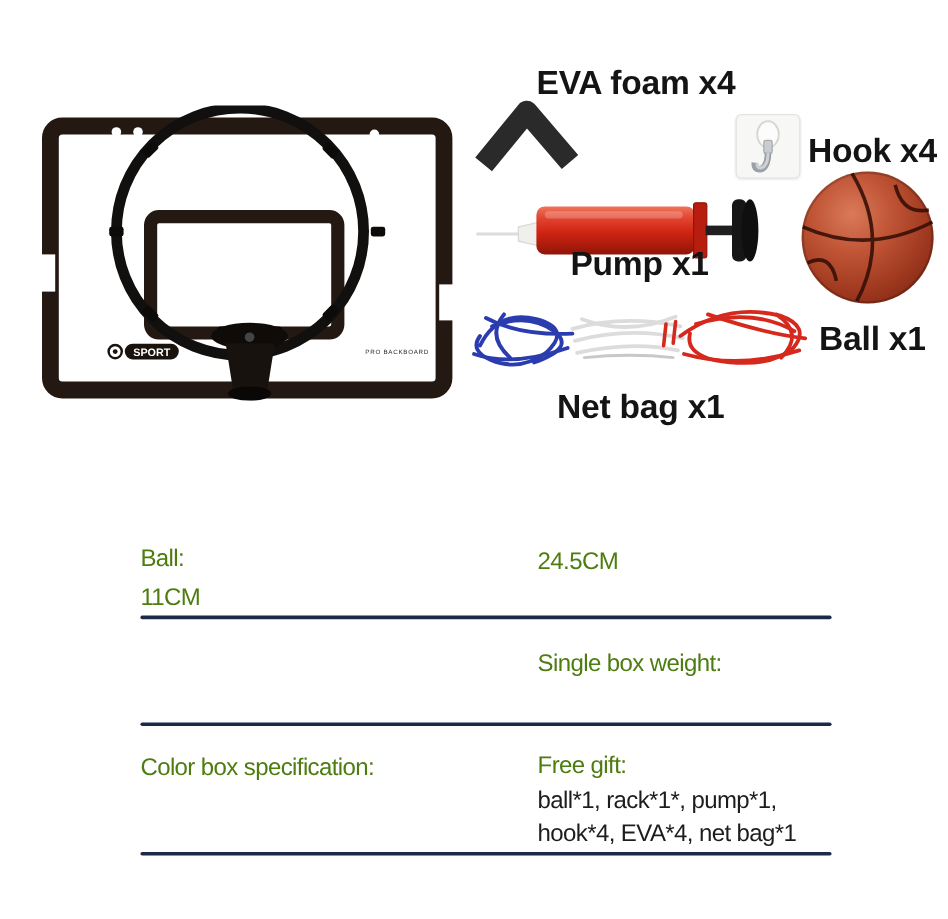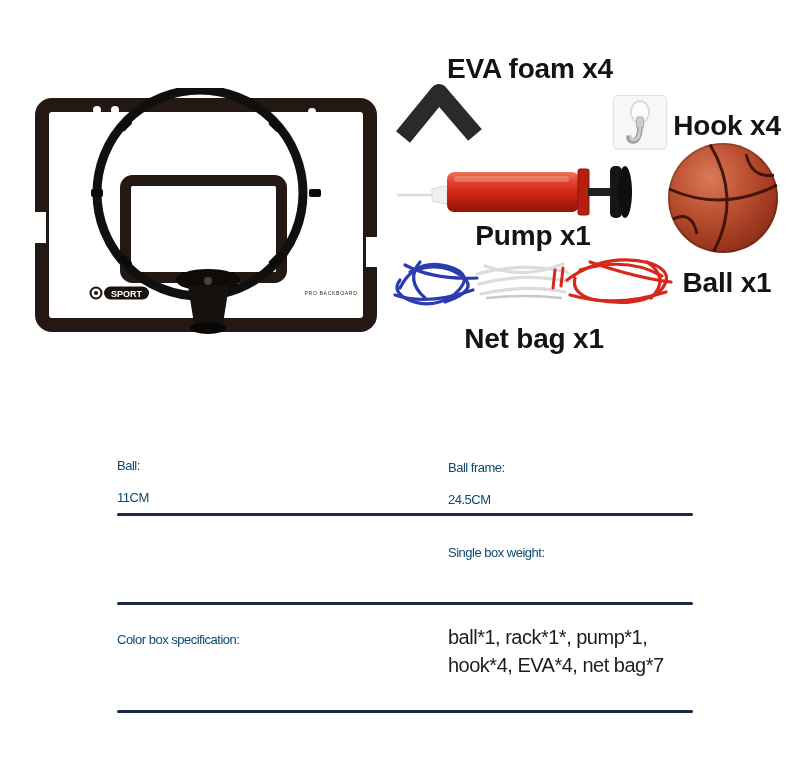--- a/index.html
+++ b/index.html
@@ -16,21 +16,21 @@
   }
   
   .hook-box{
     position:absolute;left:613px;top:95px;width:52px;height:52px;
     background:#f7f7f5;border:1px solid #e3e3e0;border-radius:5px;
     box-shadow:0 1px 2px rgba(0,0,0,0.08);
   }
   
   .spec-cell{position:absolute;white-space:nowrap;}
   .spec-label,.spec-value{
-    font-size:13px;line-height:32px;color:#0c4a6e;letter-spacing:-0.5px;
+    font-size:20px;line-height:32px;color:#4d7c0f;letter-spacing:-0.5px;
   }
   .gift-line{font-size:20px;line-height:28px;color:#1d1d1d;letter-spacing:-0.5px;}
   .spec-divider{
     position:absolute;left:117px;width:576px;height:3px;
     background:#1c2a45;border-radius:2px;
   }
 </style>
 </head>
 <body>
 
@@ -110,21 +110,21 @@
       <line x1="3" y1="31" x2="48" y2="31" stroke="#dcdcdc" stroke-width="2.5"></line>
       <polygon points="38,25 56,21 56,41 38,37" fill="#f1efec" stroke="#d8d8d8" stroke-width="1"></polygon>
       <rect x="53" y="8" width="132" height="40" rx="7" fill="url(#pumpGrad)"></rect>
       <rect x="60" y="12" width="115" height="6" rx="3" fill="rgba(255,255,255,0.22)"></rect>
       <rect x="184" y="5" width="11" height="46" rx="2" fill="#b71e0f" stroke="#8f1508" stroke-width="1"></rect>
       <rect x="194" y="24" width="24" height="8" fill="#1f1f1f"></rect>
       <rect x="216" y="2" width="12" height="52" rx="5" fill="#161616"></rect>
       <ellipse cx="231" cy="28" rx="7" ry="26" fill="#0f0f0f"></ellipse>
     </svg>
   </div>
-  <div class="item-label" style="left:533px;top:220px;text-align:right;">Pump x1</div>
+  <div class="item-label" style="left:533px;top:204px;text-align:right;">Pump x1</div>
 
   <div class="abs" style="left:666px;top:141px;width:114px;height:114px;">
     <svg width="114" height="114" viewBox="0 0 114 114">
       <defs>
         <radialGradient id="ballGrad" cx="0.38" cy="0.32" r="0.85">
           <stop offset="0" stop-color="#d97a58"></stop>
           <stop offset="0.35" stop-color="#c05536"></stop>
           <stop offset="0.68" stop-color="#a03a20"></stop>
           <stop offset="1" stop-color="#7c2410"></stop>
         </radialGradient>
@@ -176,35 +176,35 @@
   </div>
   <div class="item-label" style="left:534px;top:323px;">Net bag x1</div>
 
   <div>
 
     <div class="spec-cell" style="left:117px;top:450px;">
       <div class="spec-label">Ball:</div>
       <div class="spec-value">11CM</div>
     </div>
     <div class="spec-cell" style="left:448px;top:452px;">
-      <div class="spec-label">Ball frame:</div>
       <div class="spec-value">24.5CM</div>
     </div>
     <div class="spec-divider" style="top:513px;"></div>
 
     <div class="spec-cell" style="left:117px;top:539px;">
     </div>
     <div class="spec-cell" style="left:448px;top:537px;">
       <div class="spec-label">Single box weight:</div>
     </div>
     <div class="spec-divider" style="top:602px;"></div>
 
     <div class="spec-cell" style="left:117px;top:624px;">
       <div class="spec-label">Color box specification:</div>
     </div>
     <div class="spec-cell" style="left:448px;top:623px;">
+      <div class="spec-label" style="line-height:30px;">Free gift:</div>
       <div class="gift-line">ball*1, rack*1*, pump*1,</div>
-      <div class="gift-line">hook*4, EVA*4, net bag*7</div>
+      <div class="gift-line">hook*4, EVA*4, net bag*1</div>
     </div>
     <div class="spec-divider" style="top:710px;"></div>
 
   </div>
 </div>
 
 </body></html>

